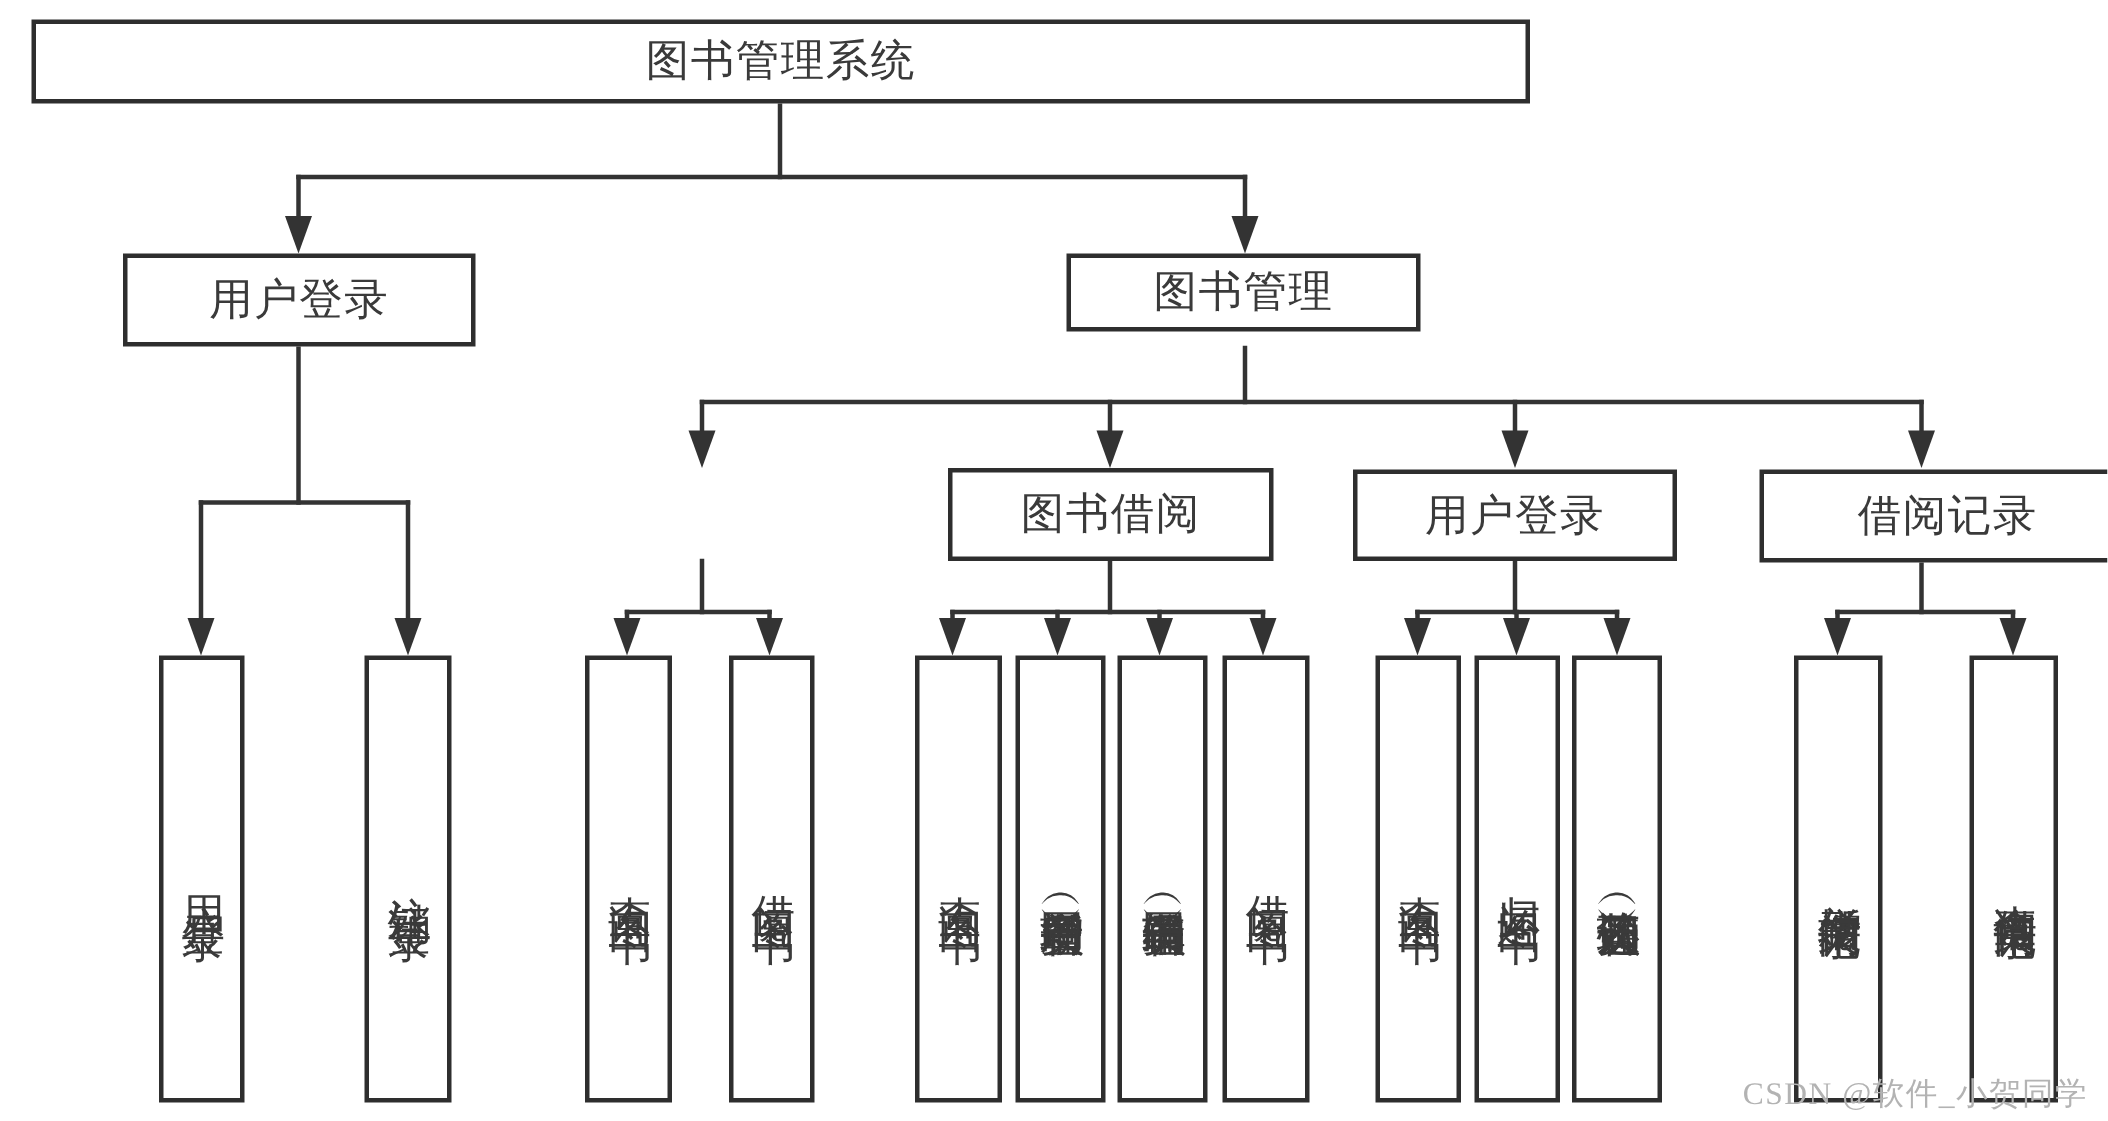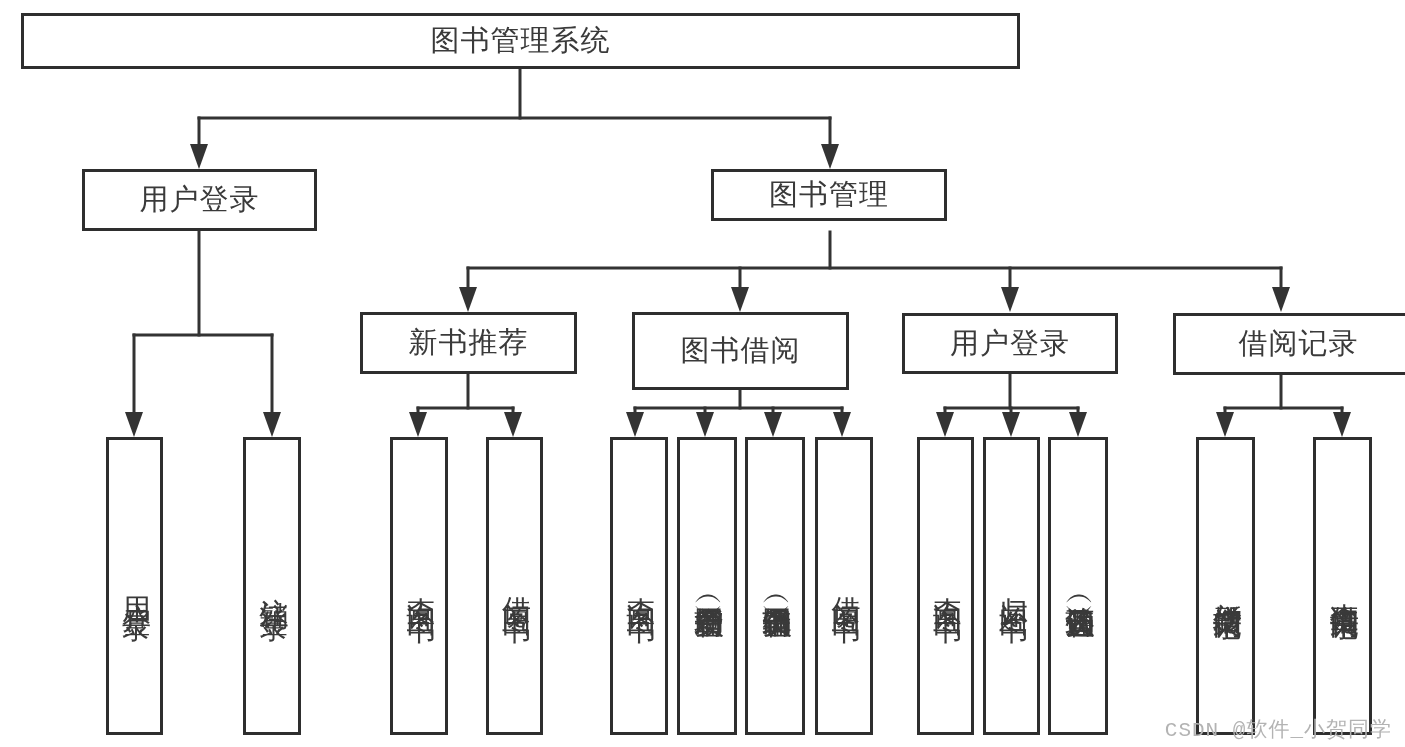--- a/index.html
+++ b/index.html
@@ -1,21 +1,21 @@
 <!DOCTYPE html>
 <html><head>
 <meta charset="utf-8">
 <style>
   html, body { margin: 0; padding: 0; background: #ffffff; }
   .canvas {
     position: relative;
     width: 1405px;
     height: 747px;
     background: #ffffff;
-    font-family: Liberation Mono, monospace;
+    font-family: Liberation Serif, serif;
     color: #3a3a3a;
     overflow: hidden;
   }
   .connectors {
     position: absolute;
     left: 0; top: 0;
     pointer-events: none;
   }
   .box {
     position: absolute;
@@ -127,24 +127,21 @@
     <span class="hlabel">图书管理系统</span>
   </div>
 
   <div class="box" style="left:82px; top:169px; width:235px; height:62px;">
     <span class="hlabel">用户登录</span>
   </div>
   <div class="box" style="left:711px; top:169px; width:236px; height:52px;">
     <span class="hlabel">图书管理</span>
   </div>
 
-  <div class="box" style="left:360px; top:312px; width:217px; height:62px;">
-    <span class="hlabel">新书推荐</span>
-  </div>
-  <div class="box" style="left:632px; top:312px; width:217px; height:78px;justify-content:center;">
+  <div class="box" style="left:632px; top:312px; width:217px; height:62px;justify-content:center;">
     <span class="hlabel">图书借阅</span>
   </div>
   <div class="box" style="left:902px; top:313px; width:216px; height:61px;">
     <span class="hlabel">用户登录</span>
   </div>
   <div class="box" style="left:1173px; top:313px; width:251px; height:62px;">
     <span class="hlabel">借阅记录</span>
   </div>
 
   <div class="box leaf sp5" style="left:106px; top:437px; width:57px;">

